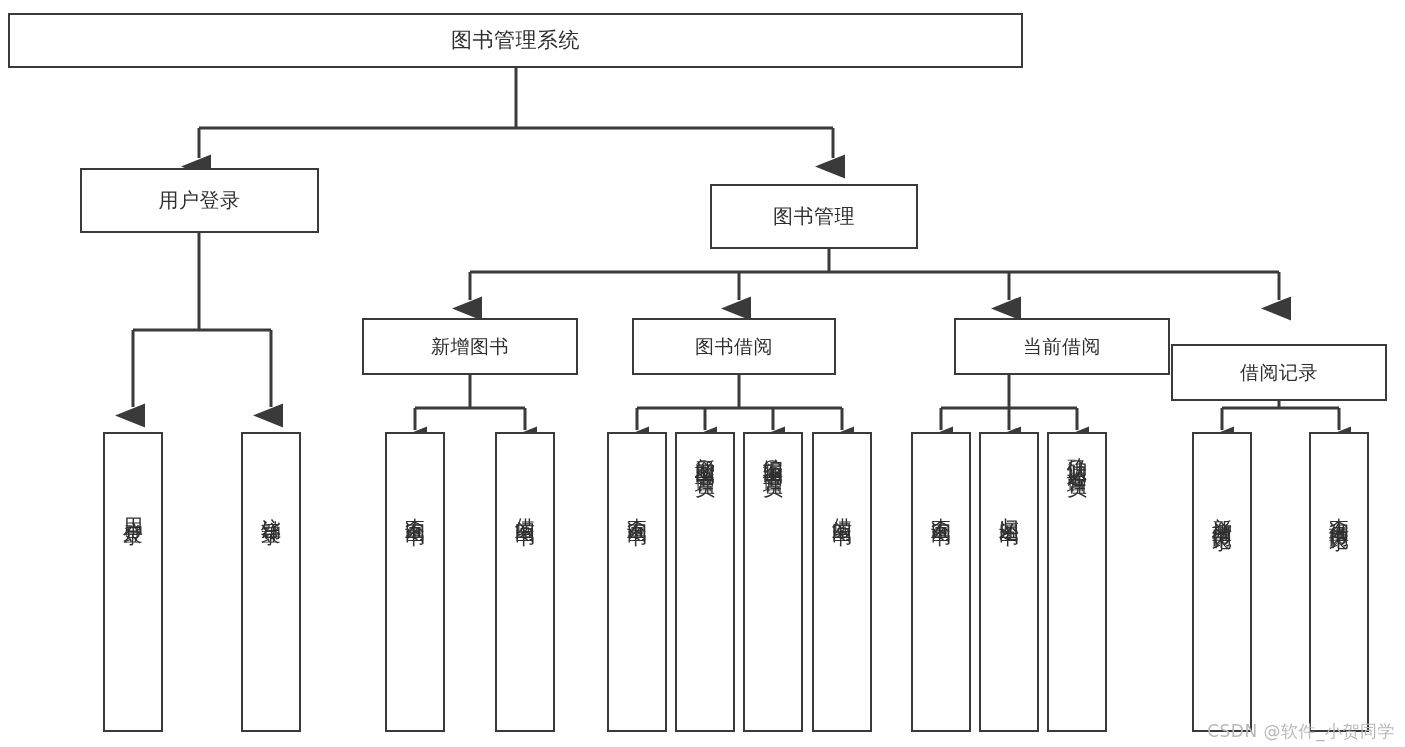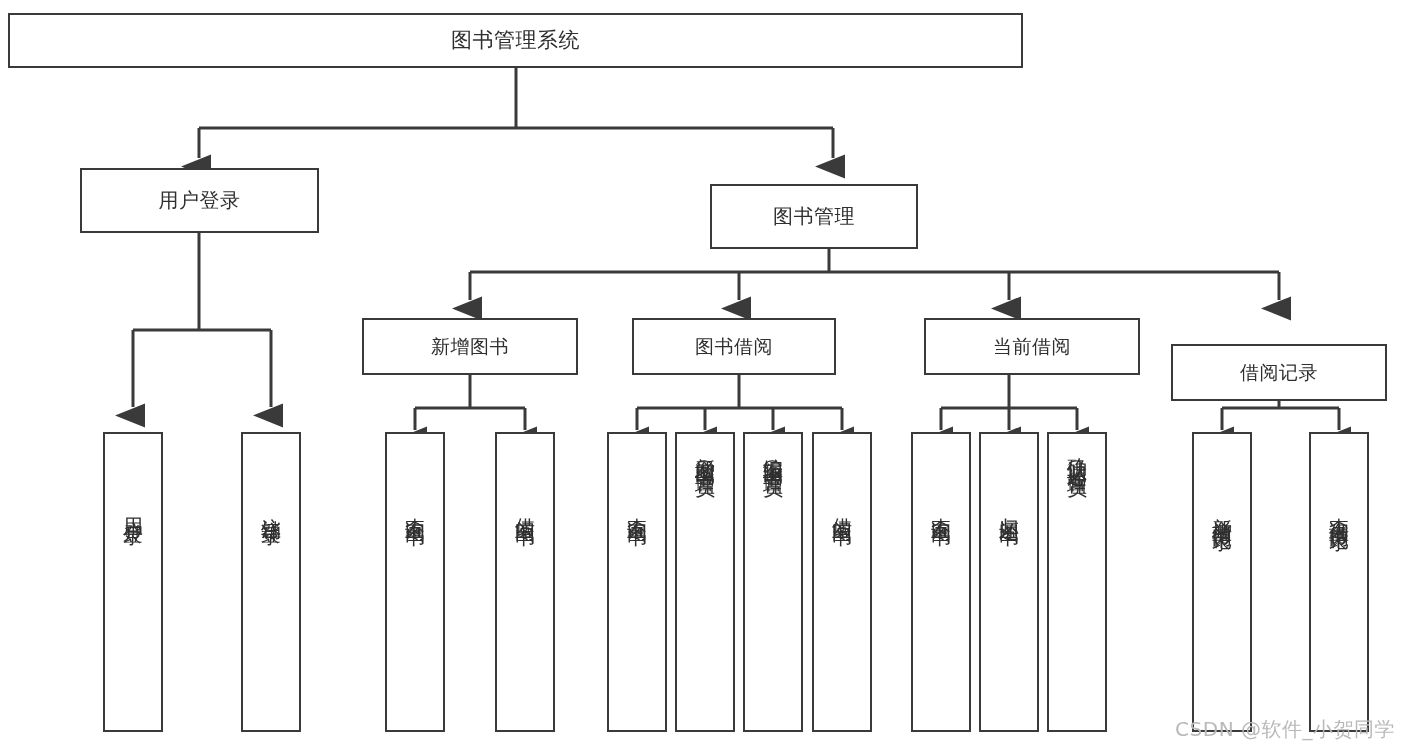--- a/index.html
+++ b/index.html
@@ -60,21 +60,21 @@
     white-space:pre-line;
     color:#2f2f2f;
   }
   .node.leaf.mid .label{
     padding-top:60px;
   }
   .watermark{
     position:absolute;
     right:10px;
     bottom:4px;
-    font-size:20px;
+    font-size:17px;
     color:#b9b9b9;
     letter-spacing:0.5px;
     white-space:nowrap;
     user-select:none;
   }
 </style>
 </head>
 <body>
 
 <div id="canvas">
@@ -144,21 +144,21 @@
   </div>
 
   <div class="node lvl2" style="left:362px; top:318px; width:216px; height:57px;">
     <span class="label">新增图书</span>
   </div>
 
   <div class="node lvl2" style="left:632px; top:318px; width:204px; height:57px;">
     <span class="label">图书借阅</span>
   </div>
 
-  <div class="node lvl2" style="left:924px; top:318px; width:216px; height:57px;">
+  <div class="node lvl2" style="left:954px; top:318px; width:216px; height:57px;">
     <span class="label">当前借阅</span>
   </div>
 
   <div class="node lvl2" style="left:1171px; top:318px; width:216px; height:57px;margin-top:26px;">
     <span class="label">借阅记录</span>
   </div>
 
   <div class="node leaf mid" style="left:103px; top:432px; width:60px; height:300px;">
     <span class="label">用户登录</span>
   </div>

